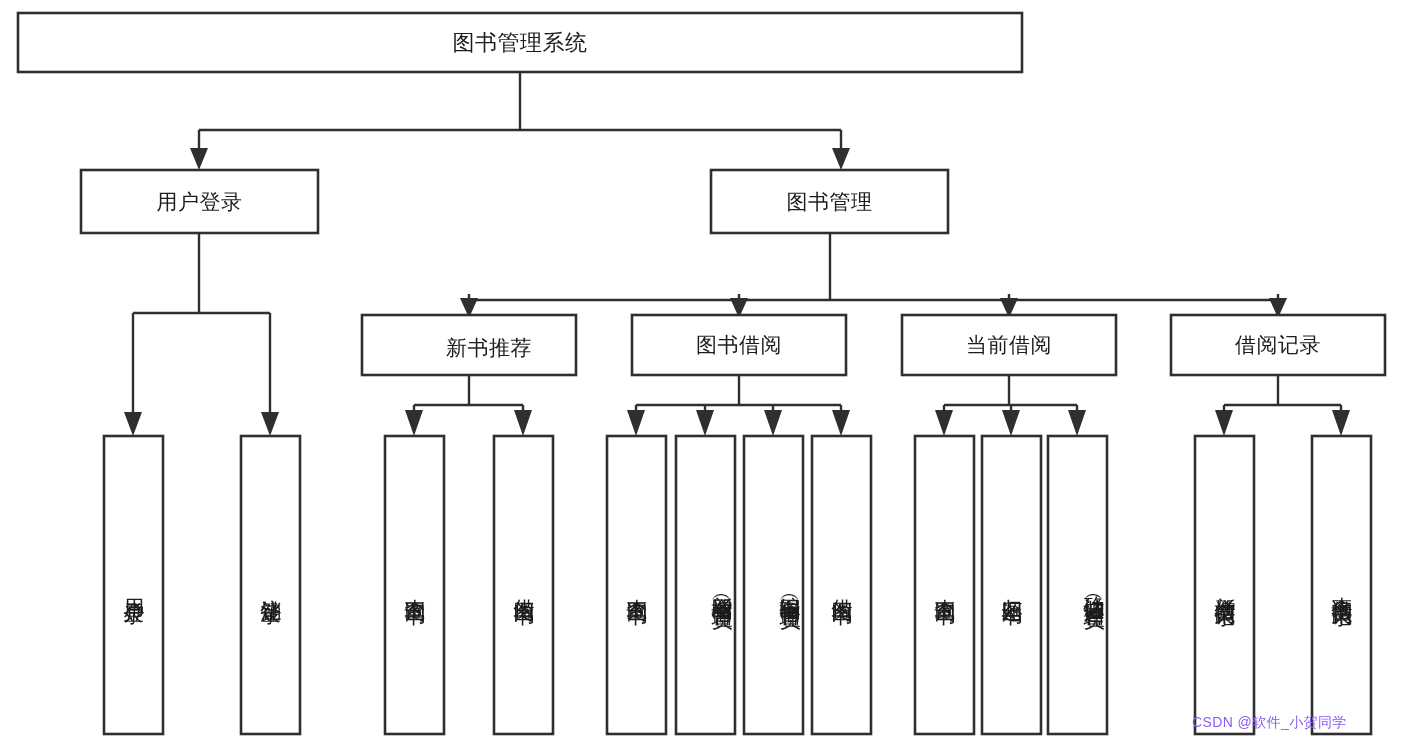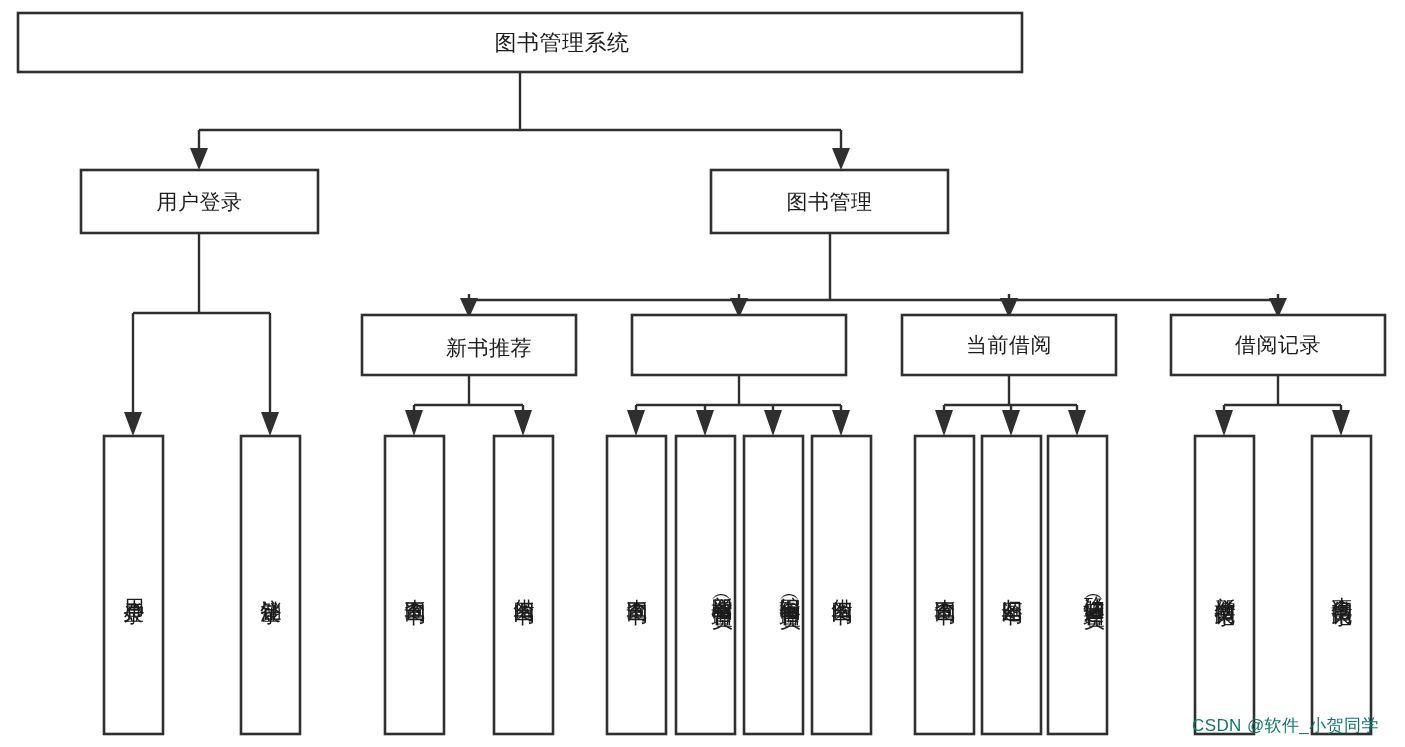--- a/index.html
+++ b/index.html
@@ -67,22 +67,22 @@
     white-space: nowrap;
     align-items: flex-start;
     justify-content: center;
     padding-top: 2px;
   }
   .label-v-center {
     align-items: center;
   }
   .watermark {
     position: absolute;
-    color: #0f766e;
-    font-size: 17px;
+    color: #8b5cf6;
+    font-size: 14px;
     font-family: "Liberation Sans", "DejaVu Sans", sans-serif;
     white-space: nowrap;
     letter-spacing: 0.4px;
   }
 </style>
 </head>
 <body>
 
 <div id="diagram-root">
 
@@ -184,28 +184,29 @@
 
     <rect class="node-box" x="915" y="436" width="59" height="298"></rect>
     <rect class="node-box" x="982" y="436" width="59" height="298"></rect>
     <rect class="node-box" x="1048" y="436" width="59" height="298"></rect>
 
     <rect class="node-box" x="1195" y="436" width="59" height="298"></rect>
     <rect class="node-box" x="1312" y="436" width="59" height="298"></rect>
 
   </svg>
 
-  <div class="node-label label-root" style="left:18px; top:13px; width:1004px; height:59px;margin-left:42px;">图书管理系统</div>
+  <div class="node-label label-root" style="left:18px; top:13px; width:1004px; height:59px;">图书管理系统</div>
 
   <div class="node-label label-h" style="left:81px; top:170px; width:237px; height:63px;">用户登录</div>
 
   <div class="node-label label-h" style="left:711px; top:170px; width:237px; height:63px;">图书管理</div>
 
   <div class="node-label label-h" style="left:362px; top:315px; width:214px; height:66px;padding-left:40px;">新书推荐</div>
 
+  <div class="node-label label-h" style="left:632px; top:315px; width:214px; height:60px;">图书借阅</div>
 
   <div class="node-label label-h" style="left:902px; top:315px; width:214px; height:60px;border-radius:29px;">当前借阅</div>
 
   <div class="node-label label-h" style="left:1171px; top:315px; width:214px; height:60px;text-align:center;">借阅记录</div>
 
   <div class="node-label label-v label-v-center" style="left:104px; top:436px; width:59px; height:298px;">用户登录</div>
 
   <div class="node-label label-v label-v-center" style="left:241px; top:436px; width:59px; height:298px;">注销登录</div>
 
   <div class="node-label label-v label-v-center" style="left:385px; top:436px; width:59px; height:298px;">查询图书</div>

